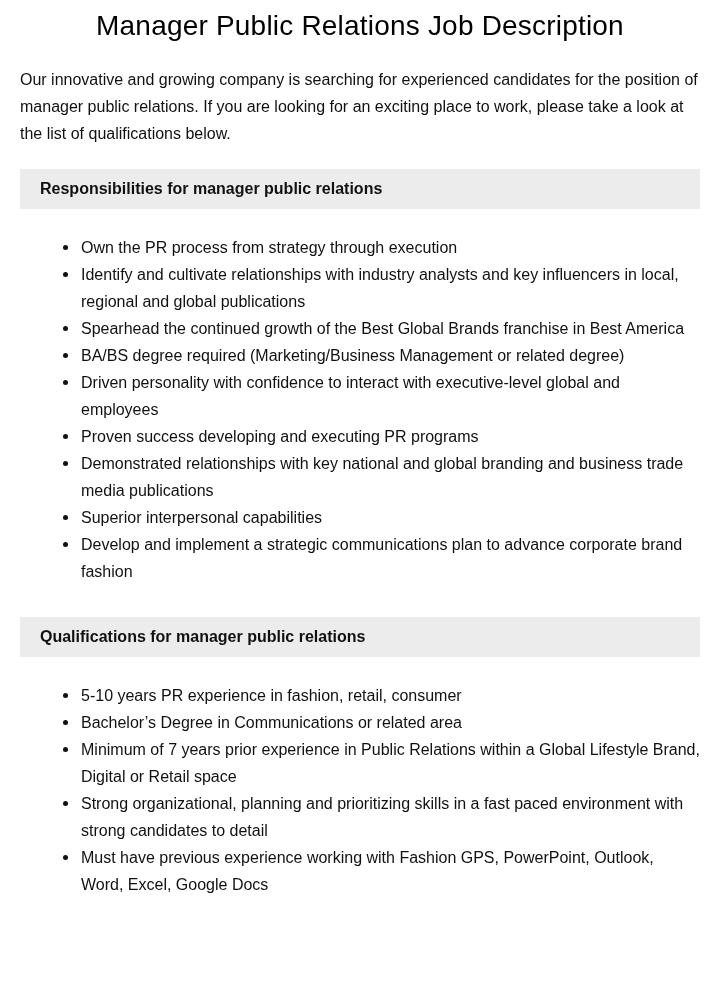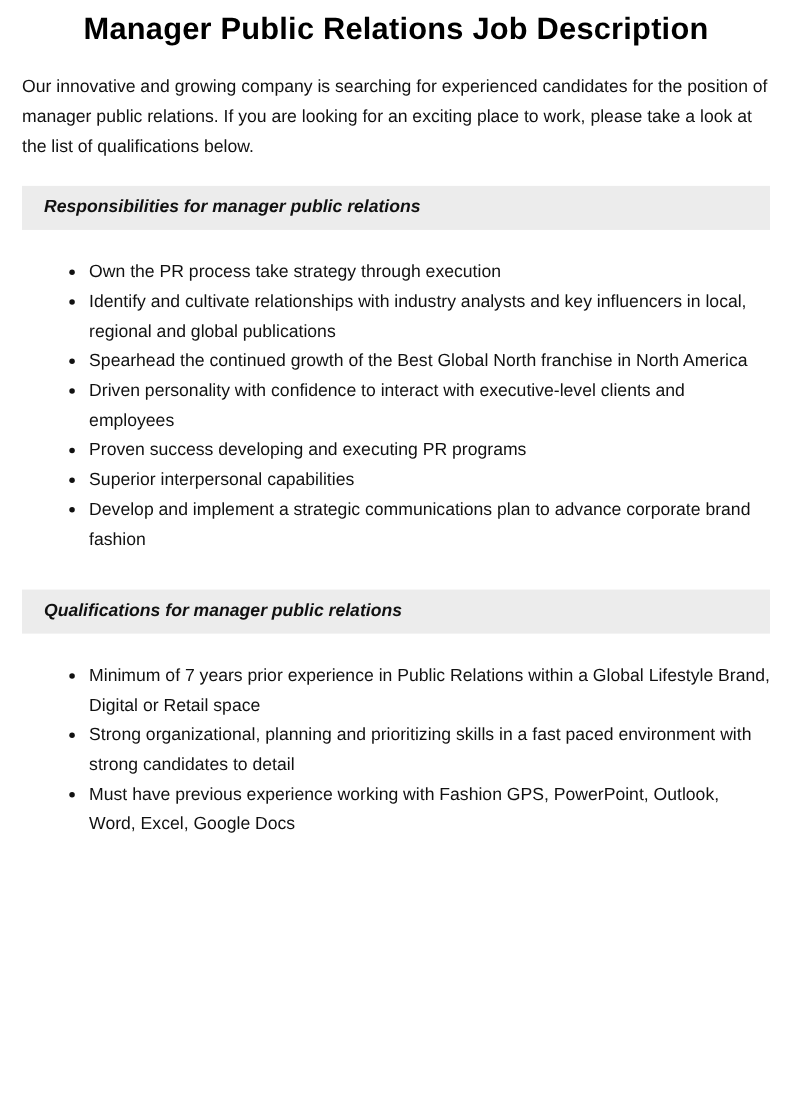--- a/index.html
+++ b/index.html
@@ -16,39 +16,38 @@
   .page {
     width: 720px;
     min-height: 1002px;
     box-sizing: border-box;
     padding: 8px 20px 30px 20px;
   }
   h1.doc-title {
     margin: 0 0 22px 0;
     font-size: 28px;
     line-height: 1.3;
-    font-weight: 700;
+    font-weight: 400;
     text-align: center;
     letter-spacing: 0.2px;
     color: #000000;
   }
   p.intro {
     margin: 16px 0 22px 0;
     font-size: 16px;
     line-height: 27px;
     color: #111111;
   }
   .section-bar {
     background: #ececec;
     font-size: 16px;
     font-weight: 700;
     color: #111111;
     padding: 11px 20px;
     margin: 0 0 0 0;
-    font-style: italic;
   }
   ul.bullet-list {
     list-style: none;
     margin: 25px 0 32px 0;
     padding: 0 0 0 42px;
   }
   ul.bullet-list li {
     position: relative;
     font-size: 16px;
     line-height: 27px;
@@ -74,32 +73,36 @@
 
 <main class="page">
 
   <h1 class="doc-title">Manager Public Relations Job Description</h1>
 
   <p class="intro">Our innovative and growing company is searching for experienced candidates for the position of manager public relations. If you are looking for an exciting place to work, please take a look at the list of qualifications below.</p>
 
   <section>
     <div class="section-bar">Responsibilities for manager public relations</div>
     <ul class="bullet-list">
-      <li>Own the PR process take strategy through execution</li>
+      <li>Own the PR process from strategy through execution</li>
       <li>Identify and cultivate relationships with industry analysts and key influencers in local, regional and global publications</li>
-      <li>Spearhead the continued growth of the Best Global North franchise in North America</li>
-      <li>Driven personality with confidence to interact with executive-level clients and employees</li>
+      <li>Spearhead the continued growth of the Best Global Brands franchise in Best America</li>
+      <li>BA/BS degree required (Marketing/Business Management or related degree)</li>
+      <li>Driven personality with confidence to interact with executive-level global and employees</li>
       <li>Proven success developing and executing PR programs</li>
+      <li>Demonstrated relationships with key national and global branding and business trade media publications</li>
       <li>Superior interpersonal capabilities</li>
       <li>Develop and implement a strategic communications plan to advance corporate brand fashion</li>
     </ul>
   </section>
 
   <section>
     <div class="section-bar">Qualifications for manager public relations</div>
     <ul class="bullet-list last">
+      <li>5-10 years PR experience in fashion, retail, consumer</li>
+      <li>Bachelor’s Degree in Communications or related area</li>
       <li>Minimum of 7 years prior experience in Public Relations within a Global Lifestyle Brand, Digital or Retail space</li>
       <li>Strong organizational, planning and prioritizing skills in a fast paced environment with strong candidates to detail</li>
       <li>Must have previous experience working with Fashion GPS, PowerPoint, Outlook, Word, Excel, Google Docs</li>
     </ul>
   </section>
 
 </main>
 
 </body></html>

